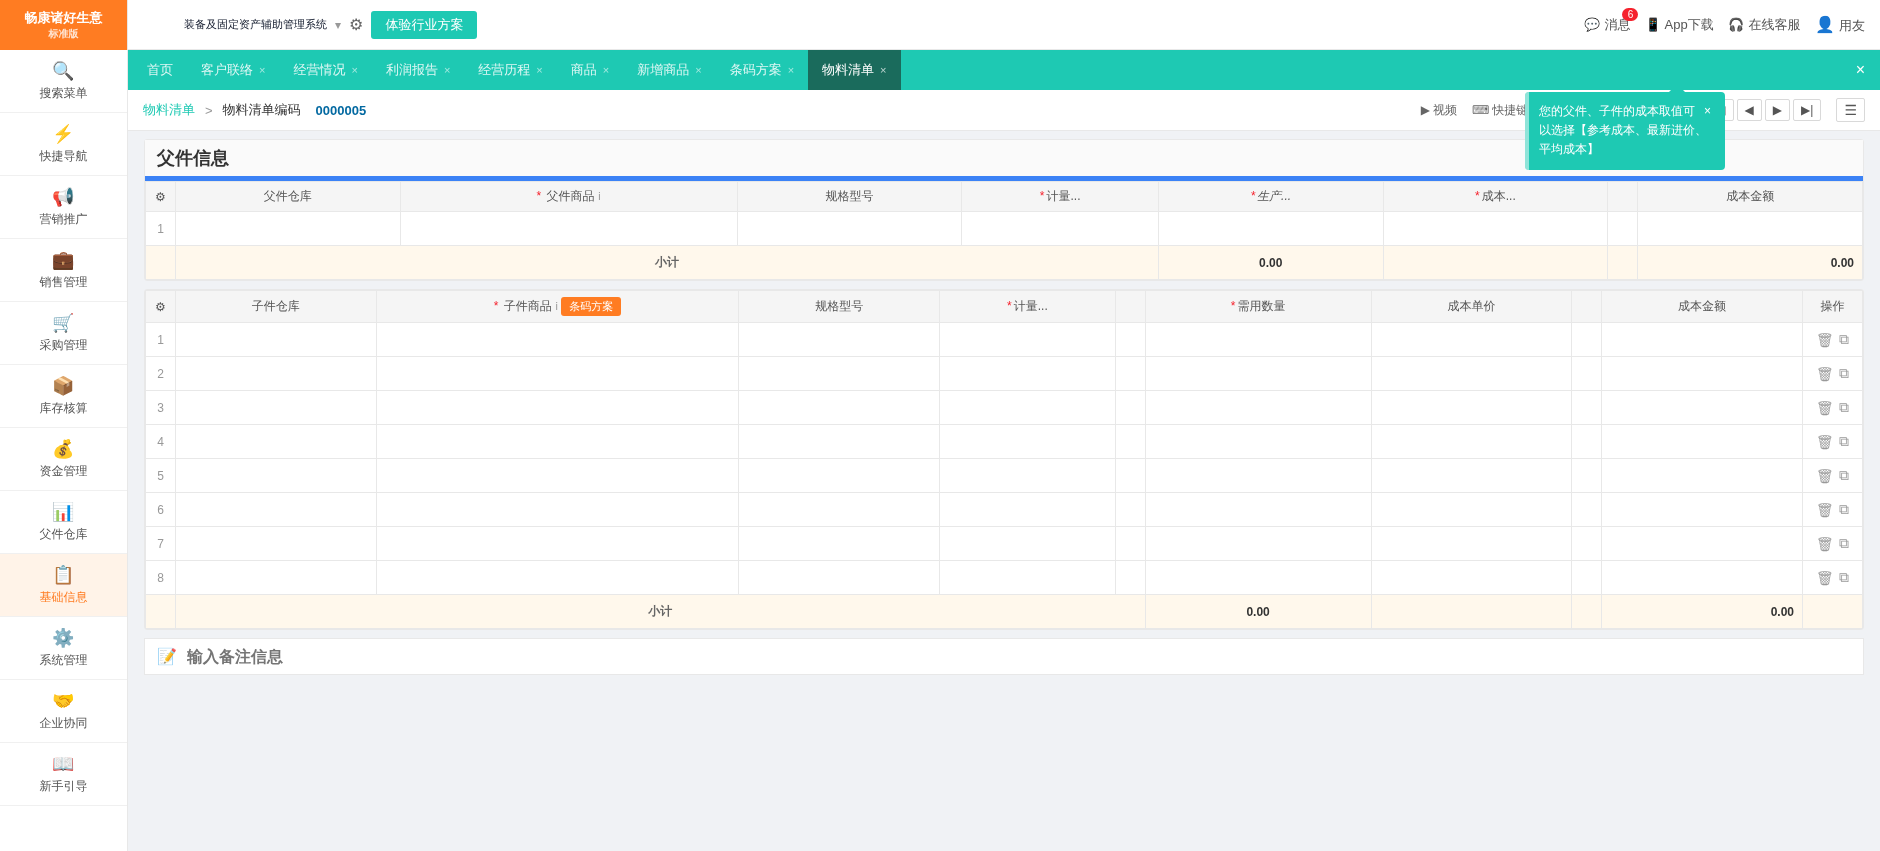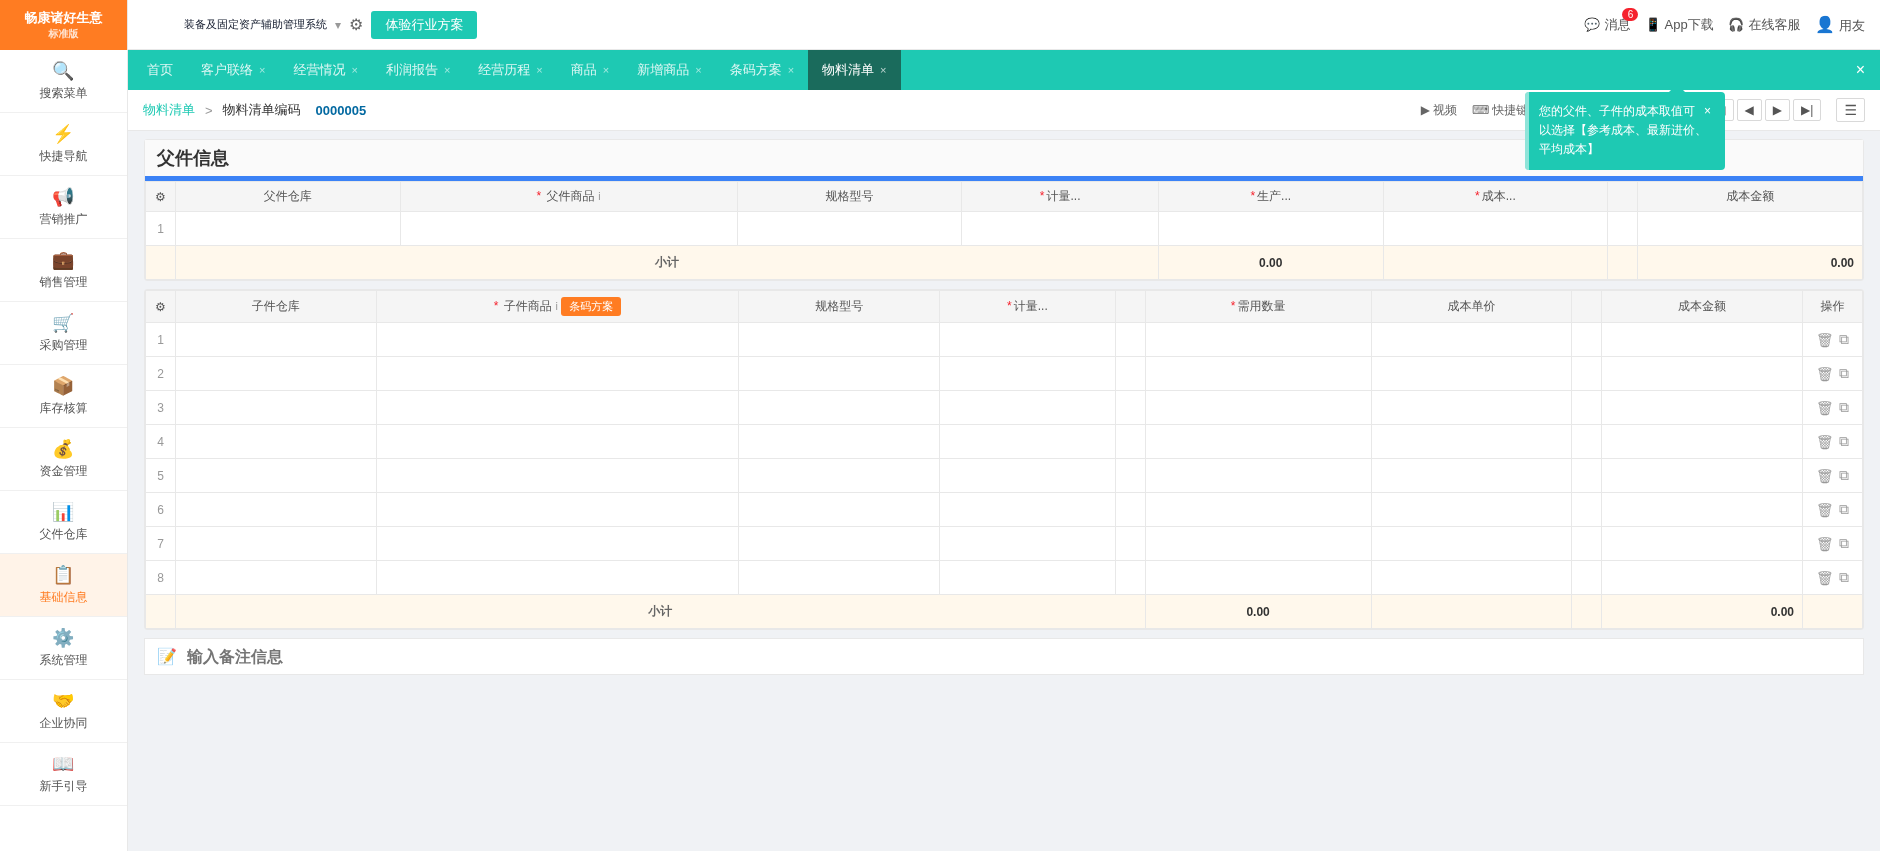--- a/index.html
+++ b/index.html
@@ -203,21 +203,21 @@
       border-radius: 3px;
       font-size: 11px;
       cursor: pointer;
     }
 
     .col-gear { width: 30px; }
     .col-warehouse { min-width: 80px; }
     .col-product { min-width: 120px; }
     .col-spec { min-width: 80px; }
     .col-unit { min-width: 70px; }
-    .col-prod { min-width: 80px; }
+    .col-prod { min-width: 80px; font-style: italic; }
     .col-cost { min-width: 80px; }
     .col-amount { min-width: 80px; text-align: right; }
     .col-action { width: 60px; }
 
     .action-icons { display: flex; align-items: center; justify-content: center; gap: 5px; }
     .action-icon { color: #999; cursor: pointer; font-size: 14px; }
 
     
     .tooltip-popup {
       position: absolute;

